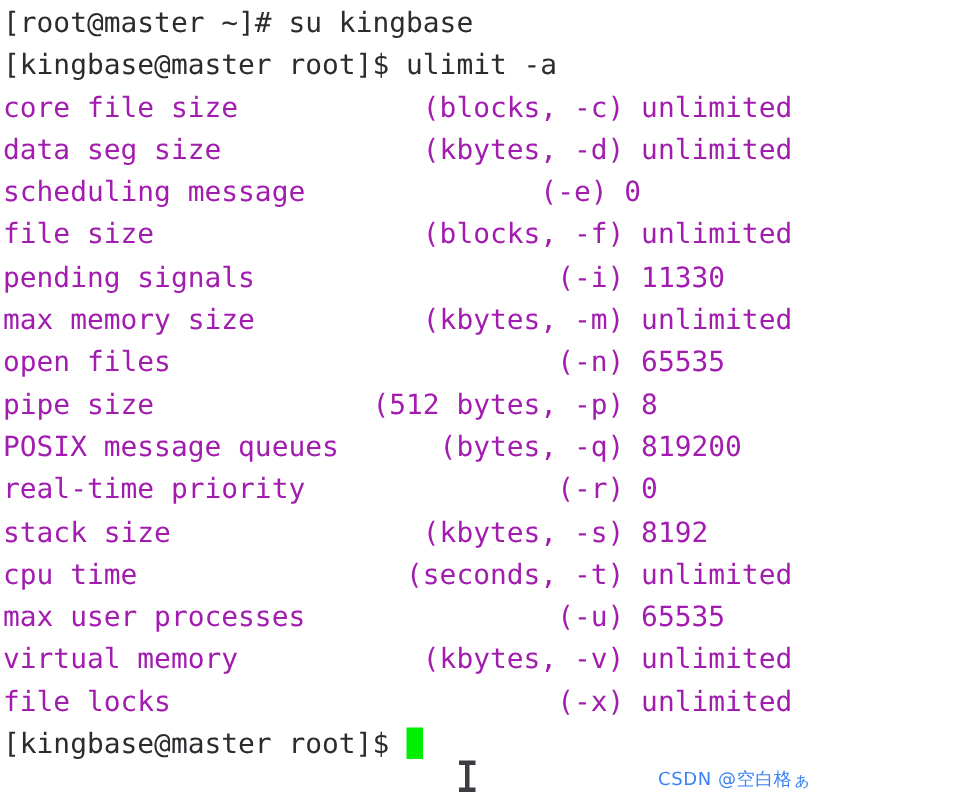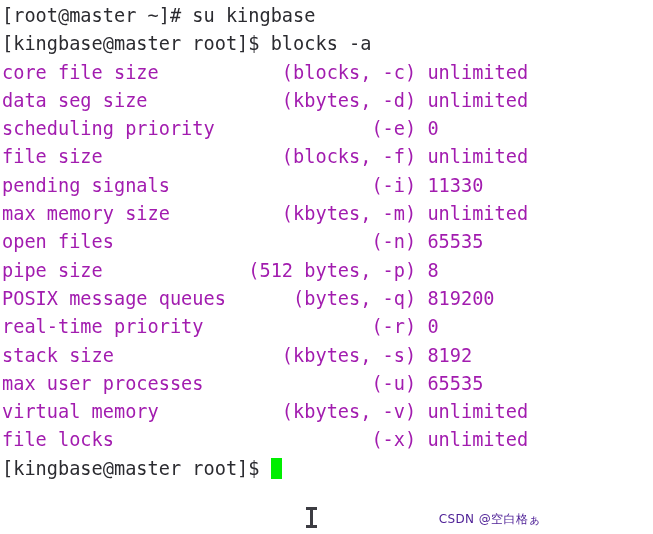--- a/index.html
+++ b/index.html
@@ -78,47 +78,48 @@
     width: 11px;
     height: 2.5px;
     background: #3c3c42;
   }
   #watermark {
     position: absolute;
     right: 8px;
     bottom: 6px;
     font-family: "DejaVu Sans", "Liberation Sans", sans-serif;
     font-size: 12px;
-    color: #4c1d95;
+    color: #3b82f6;
     letter-spacing: 0.4px;
     white-space: pre;
   }
 </style>
 </head>
 <body>
 
 <div id="terminal">
 
   <div id="session-top">
       <div class="line prompt-line"><span>[root@master ~]# </span><span>su kingbase</span></div>
-      <div class="line prompt-line"><span>[kingbase@master root]$ </span><span>blocks -a</span></div>
+      <div class="line prompt-line"><span>[kingbase@master root]$ </span><span>ulimit -a</span></div>
     </div>
 
   <div id="ulimit-rows">
       <div class="line row"><span>core file size        </span><span>   (blocks, -c)</span><span> unlimited</span></div>
       <div class="line row"><span>data seg size         </span><span>   (kbytes, -d)</span><span> unlimited</span></div>
-      <div class="line row"><span>scheduling priority   </span><span>           (-e)</span><span> 0</span></div>
+      <div class="line row"><span>scheduling message   </span><span>           (-e)</span><span> 0</span></div>
       <div class="line row"><span>file size             </span><span>   (blocks, -f)</span><span> unlimited</span></div>
       <div class="line row"><span>pending signals       </span><span>           (-i)</span><span> 11330</span></div>
       <div class="line row"><span>max memory size       </span><span>   (kbytes, -m)</span><span> unlimited</span></div>
       <div class="line row"><span>open files            </span><span>           (-n)</span><span> 65535</span></div>
       <div class="line row"><span>pipe size             </span><span>(512 bytes, -p)</span><span> 8</span></div>
       <div class="line row"><span>POSIX message queues  </span><span>    (bytes, -q)</span><span> 819200</span></div>
       <div class="line row"><span>real-time priority    </span><span>           (-r)</span><span> 0</span></div>
       <div class="line row"><span>stack size            </span><span>   (kbytes, -s)</span><span> 8192</span></div>
+      <div class="line row"><span>cpu time              </span><span>  (seconds, -t)</span><span> unlimited</span></div>
       <div class="line row"><span>max user processes    </span><span>           (-u)</span><span> 65535</span></div>
       <div class="line row"><span>virtual memory        </span><span>   (kbytes, -v)</span><span> unlimited</span></div>
       <div class="line row"><span>file locks            </span><span>           (-x)</span><span> unlimited</span></div>
     </div>
 
   <div class="line prompt-line"><span>[kingbase@master root]$ </span><span class="cursor-block"></span></div>
 
   <div id="mouse-pointer">
     <div class="cap-top"></div>
     <div class="stem"></div>

